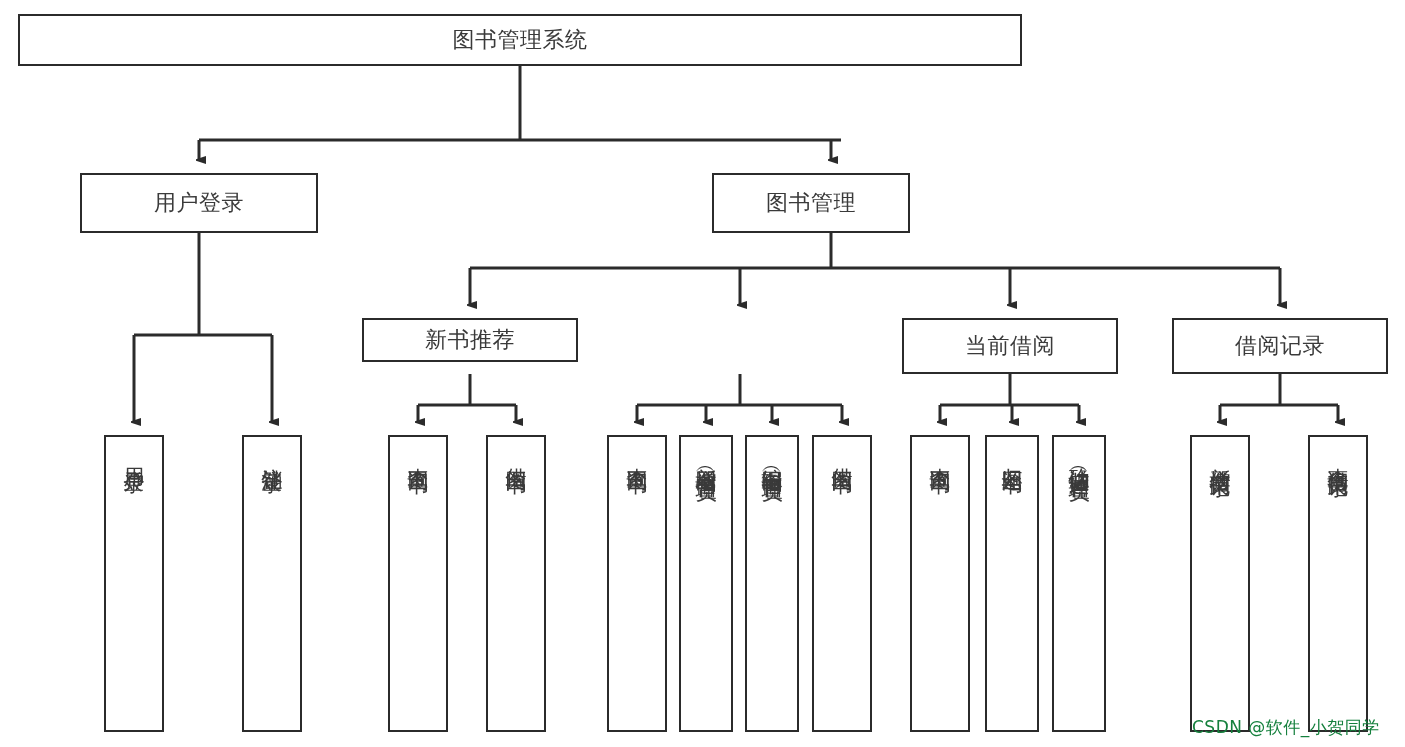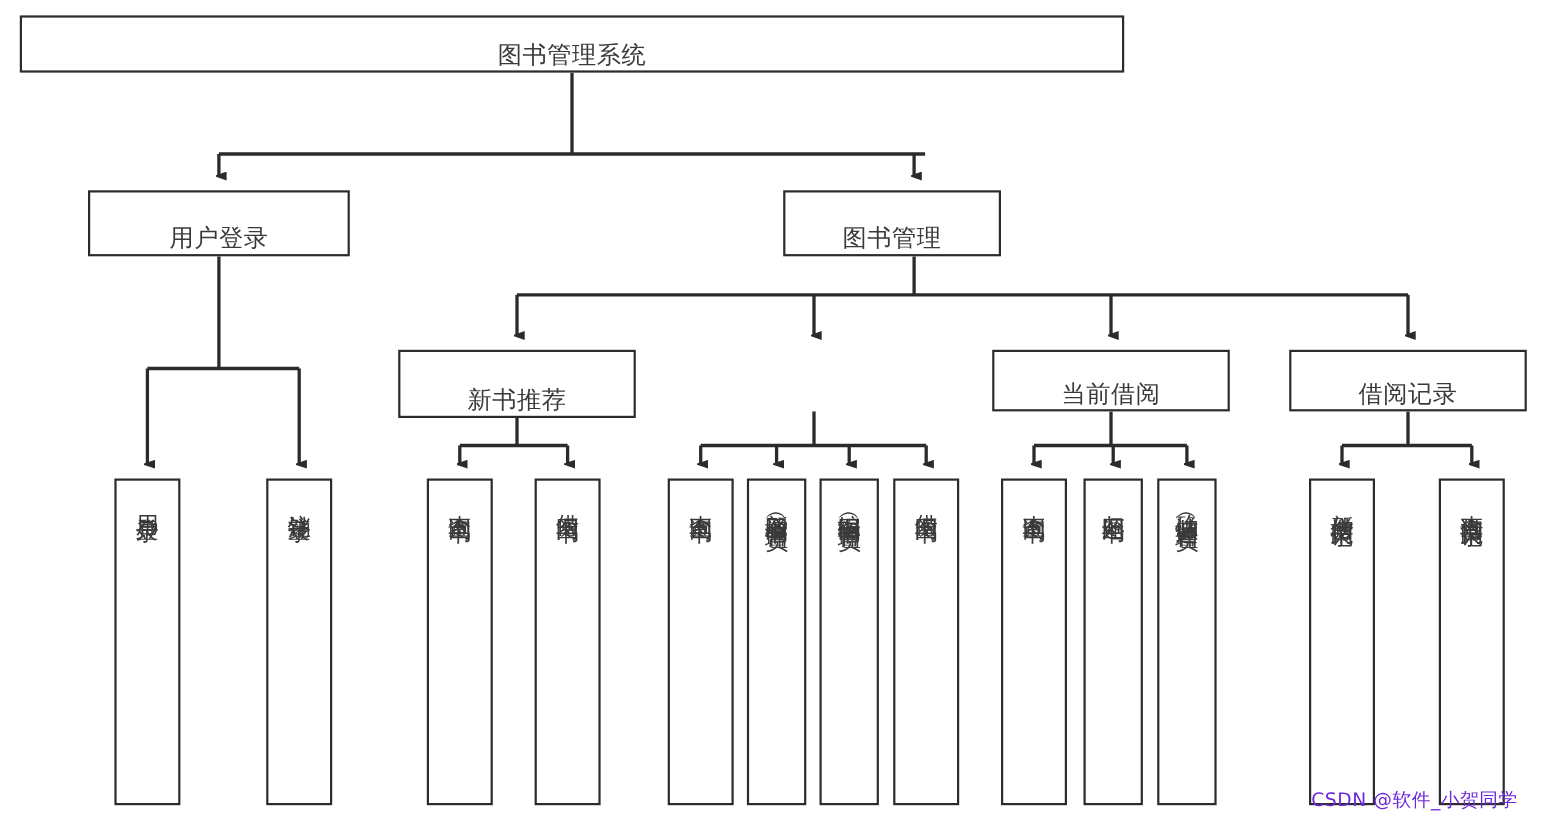--- a/index.html
+++ b/index.html
@@ -20,21 +20,21 @@
     left:0; top:0;
     width:1405px; height:747px;
     pointer-events:none;
   }
   .node{
     position:absolute;
     box-sizing:border-box;
     background:#ffffff;
     border:2px solid #2b2b2b;
     display:flex;
-    align-items:flex-end;
+    align-items:center;
     justify-content:center;
     color:#3a3a3a;
   }
   .node .lbl{
     font-size:22px;
     line-height:1.18;
     letter-spacing:0.5px;
     white-space:pre;
     text-align:center;
     color:#3a3a3a;
@@ -53,21 +53,21 @@
     writing-mode:vertical-rl;
     text-orientation:upright;
     font-size:21px;
     line-height:1.05;
     letter-spacing:2px;
     max-height:100%;
   }
   .watermark{
     position:absolute;
     font-size:17px;
-    color:#6d28d9;
+    color:#15803d;
     white-space:nowrap;
     letter-spacing:0.5px;
     font-family:"DejaVu Sans","Liberation Sans",sans-serif;
   }
 </style>
 </head>
 <body>
 
 <div id="canvas">
 
@@ -125,21 +125,21 @@
     <span class="lbl">图书管理系统</span>
   </div>
 
   <div class="node horiz" style="left:80px;top:173px;width:238px;height:60px;">
     <span class="lbl">用户登录</span>
   </div>
   <div class="node horiz" style="left:712px;top:173px;width:198px;height:60px;">
     <span class="lbl">图书管理</span>
   </div>
 
-  <div class="node horiz" style="left:362px;top:318px;width:216px;height:62px;">
+  <div class="node horiz" style="left:362px;top:318px;width:216px;height:44px;">
     <span class="lbl">新书推荐</span>
   </div>
   <div class="node horiz" style="left:1172px;top:318px;width:216px;height:56px;">
     <span class="lbl">借阅记录</span>
   </div>
   <div class="node horiz" style="left:902px;top:318px;width:216px;height:56px;">
     <span class="lbl">当前借阅</span>
   </div>
 
   <div class="node vert" style="left:104px;top:435px;width:60px;height:297px;">

